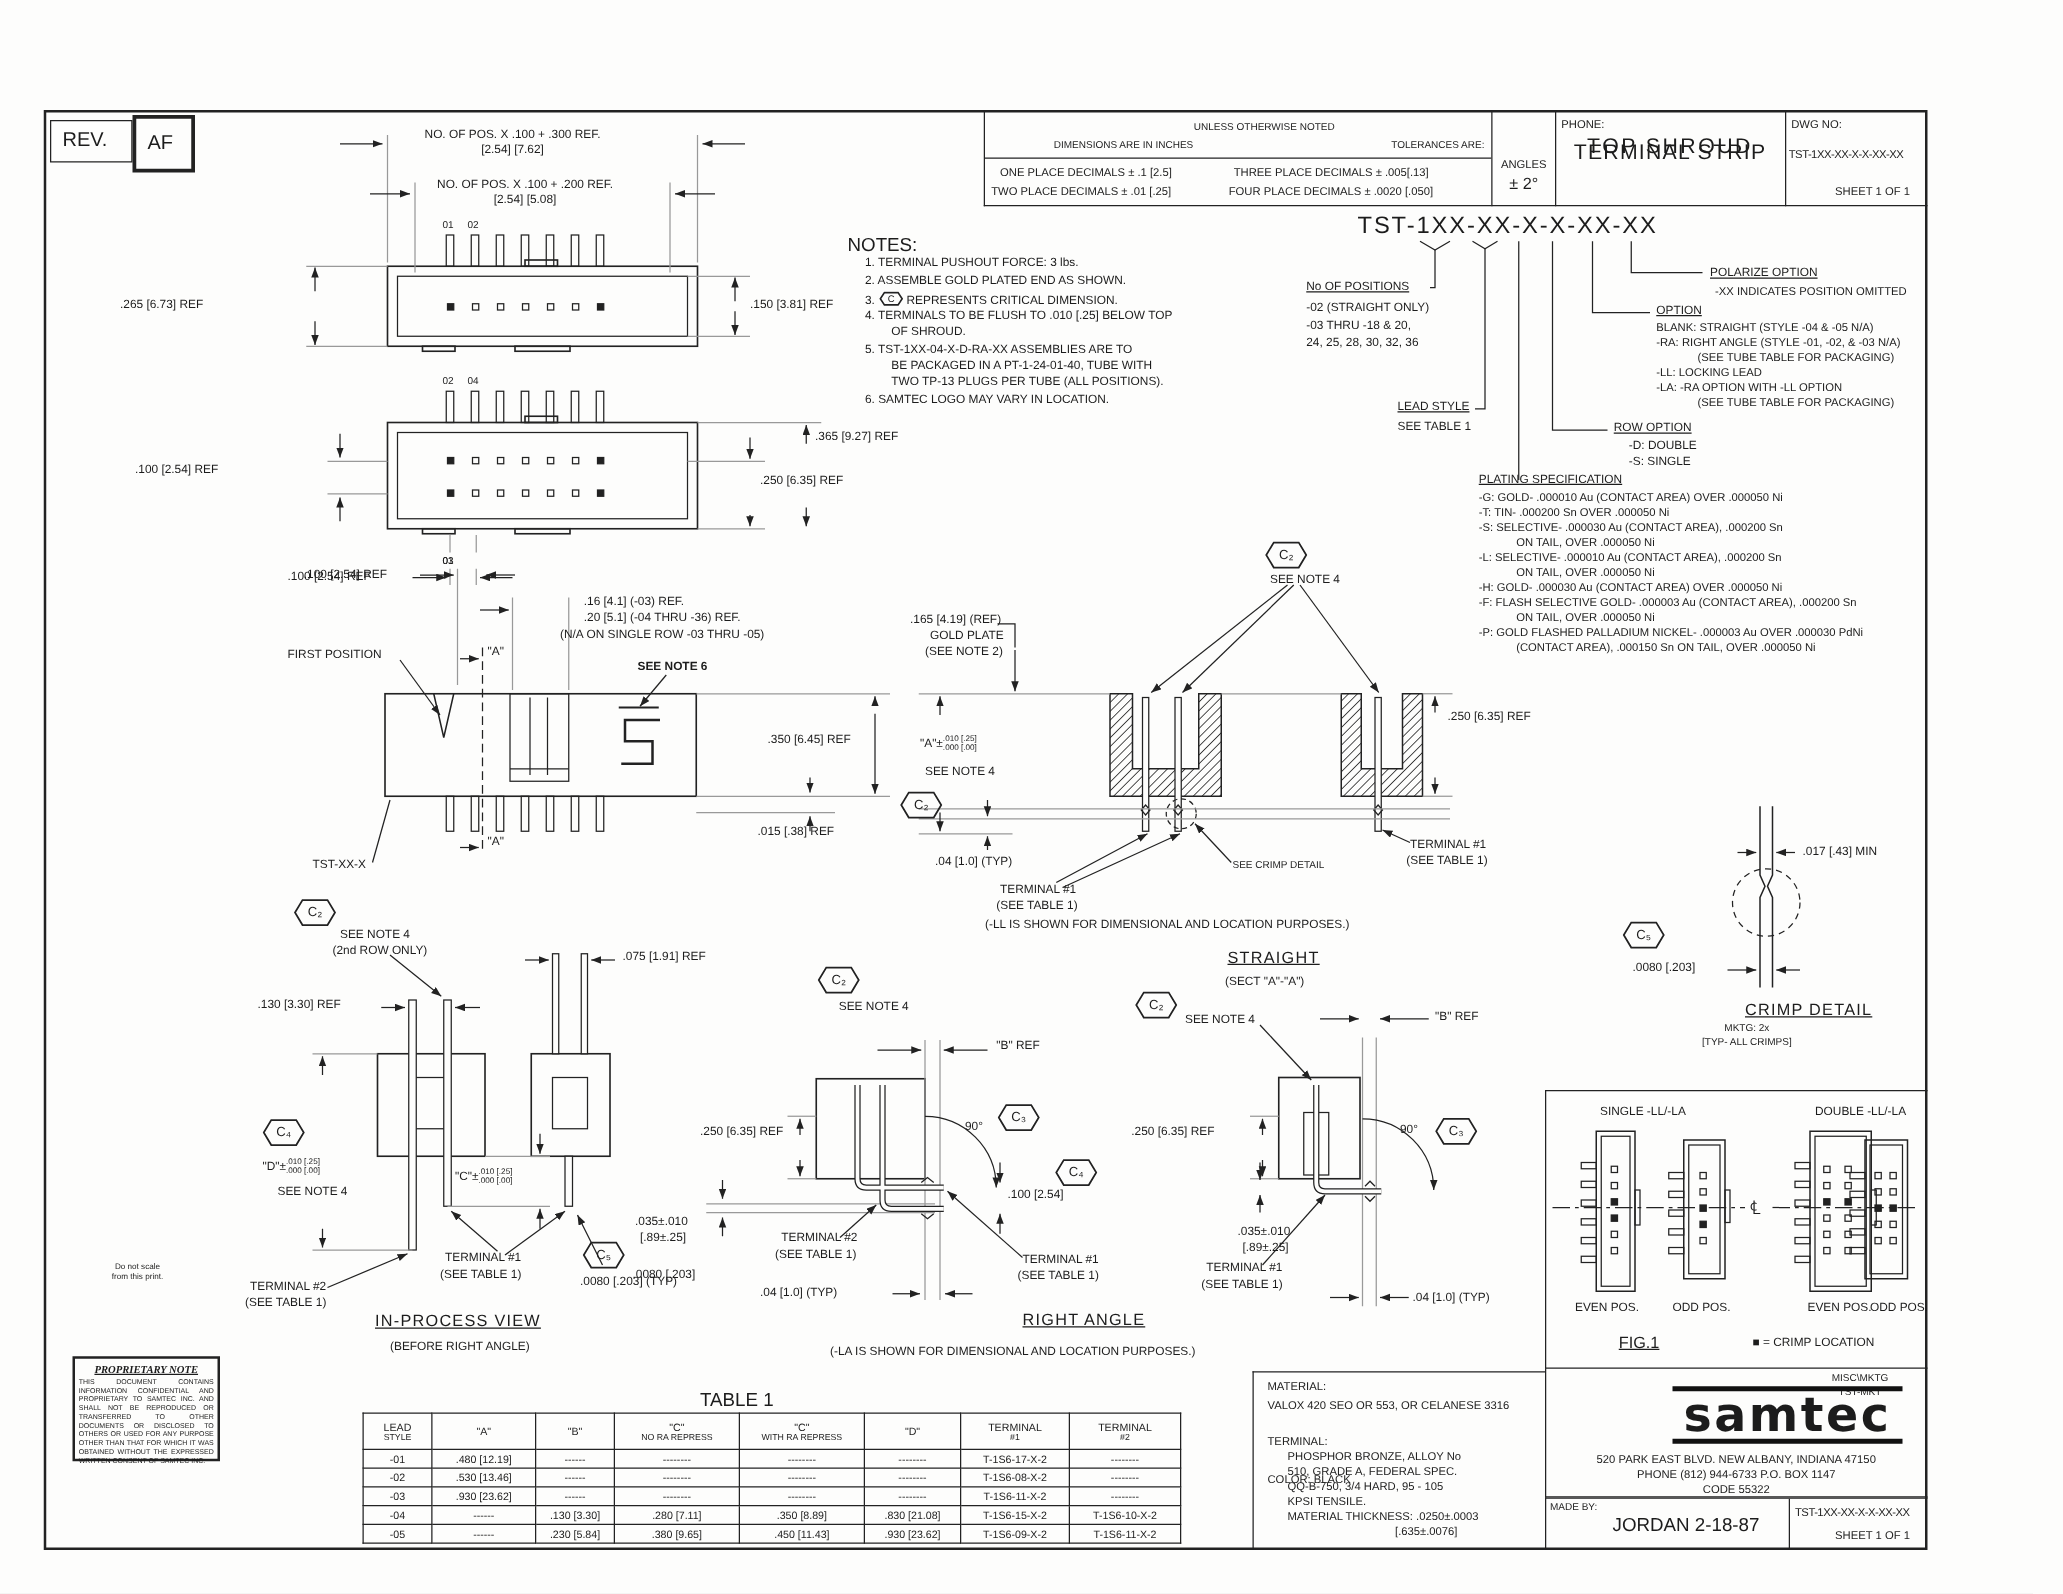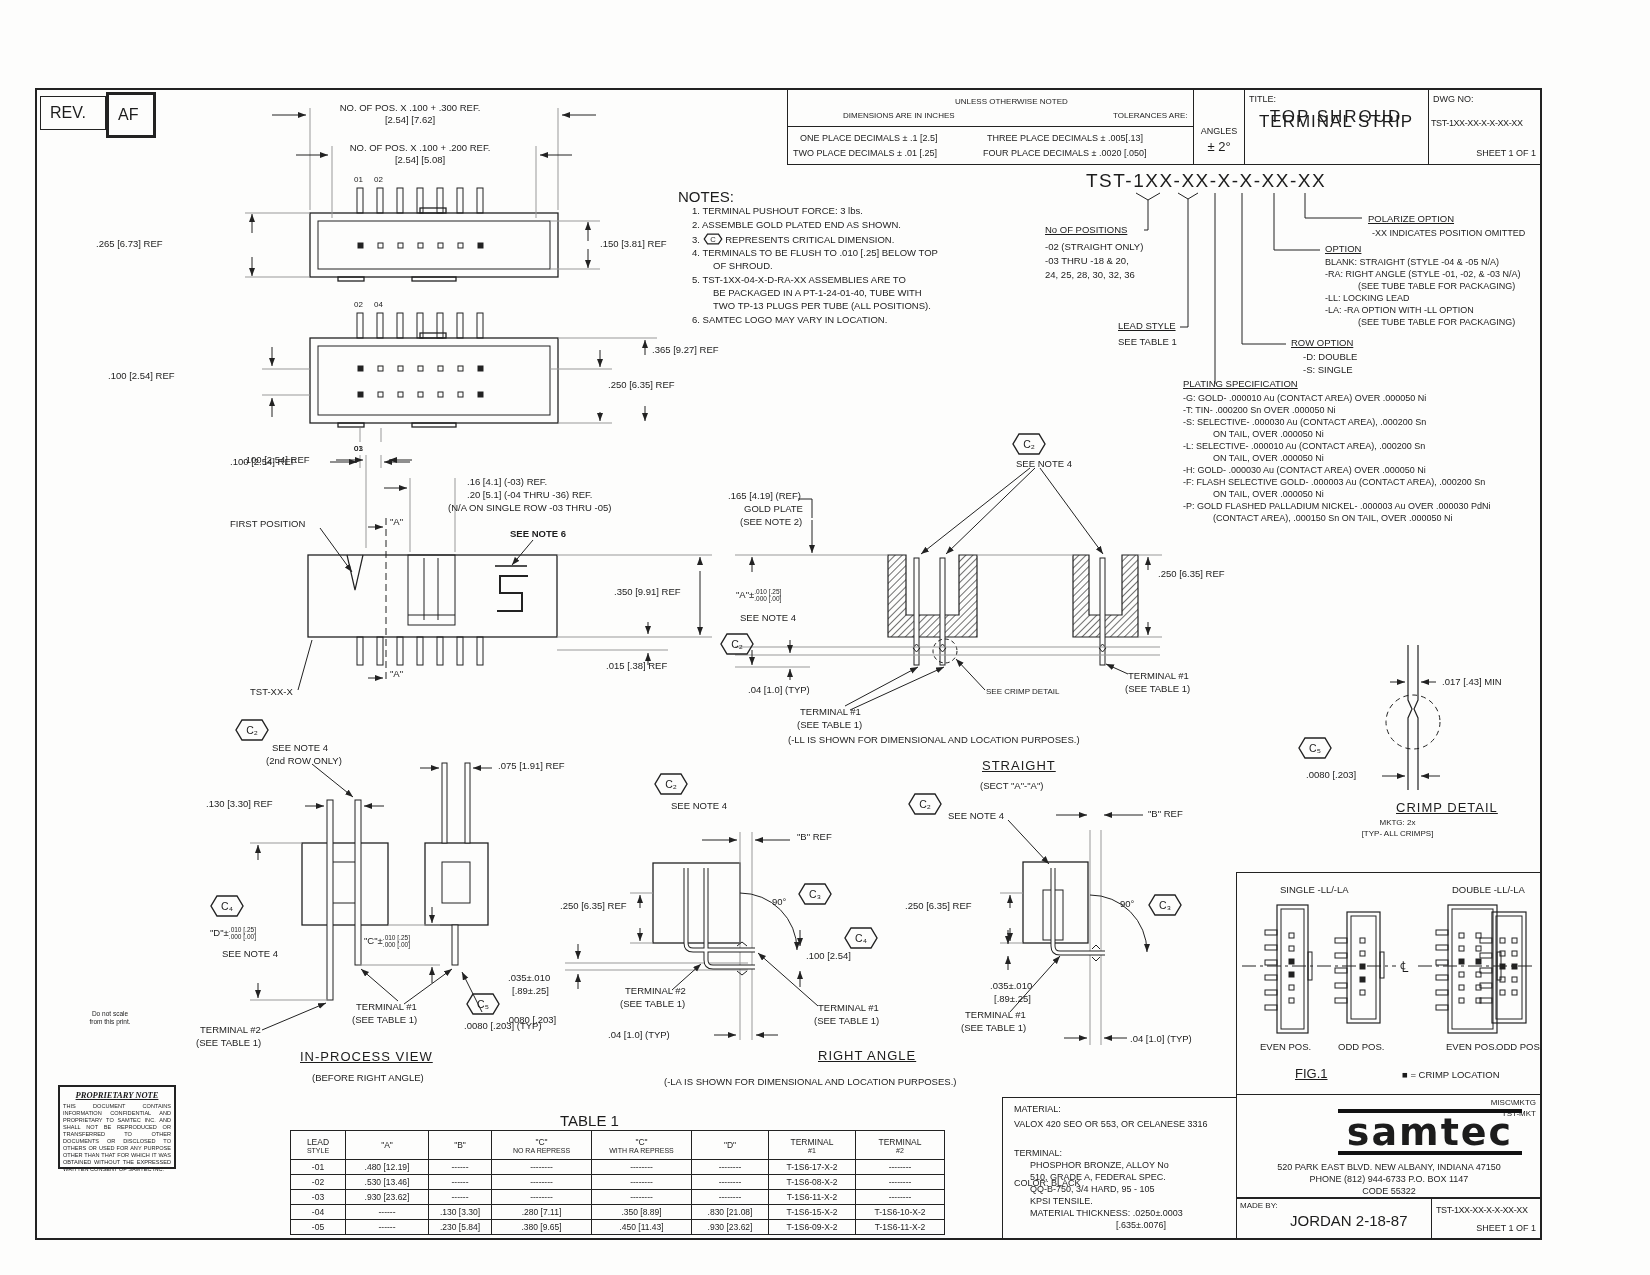--- a/index.html
+++ b/index.html
@@ -1,21 +1,21 @@
 <!DOCTYPE html>
 <html><head>
 <meta charset="utf-8">
 <style>
   html,body{margin:0;padding:0;background:#e8e8e8}
   #sheet{position:relative;width:1650px;height:1275px;background:#fdfdfc;overflow:hidden;
          font-family:"Liberation Sans",sans-serif;color:#1c1c1c}
   .lbl{position:absolute;font-size:9.5px;line-height:1.2;white-space:nowrap;color:#1c1c1c}
   .s7{font-size:6.5px}.s8{font-size:8px}.s9{font-size:9px}.s11{font-size:15px}
   .s13{font-size:13px}.s16{font-size:16px}.s19{font-size:19px;letter-spacing:1.5px}
-  .b{font-weight:bold}.u{text-decoration:underline}.ctr{text-align:center}.ra{text-align:right}
+  .b{font-weight:bold}.u{text-decoration:underline}.ctr{text-align:center}.ra{text-align:center}
   .box{position:absolute;border:1.5px solid #222;box-sizing:border-box}
   .thk{border-width:3.5px}
   svg text{font-family:"Liberation Sans",sans-serif}
   .stack{display:inline-flex;flex-direction:column;font-size:6.5px;line-height:1.15;vertical-align:middle}
   .hex{position:absolute;width:34px;height:24px}
   .hex svg{position:absolute;inset:0;width:100%;height:100%}
   .hex span{position:absolute;inset:0;display:flex;align-items:center;justify-content:center;font-size:10.5px}
   .tblwrap{position:absolute;left:290px;top:1130px}
   table{border-collapse:collapse;table-layout:fixed}
   td,th{border:1px solid #222;font-size:8.5px;text-align:center;padding:0 2px;height:14px;
@@ -452,21 +452,21 @@
   <div class="lbl s8" style="left:955px;top:97px">UNLESS OTHERWISE NOTED</div>
   <div class="lbl s8" style="left:843px;top:111px">DIMENSIONS ARE IN INCHES</div>
   <div class="lbl s8" style="left:1113px;top:111px">TOLERANCES ARE:</div>
   <div class="lbl s9" style="left:800px;top:133px">ONE PLACE DECIMALS ± .1 [2.5]</div>
   <div class="lbl s9" style="left:793px;top:148px">TWO PLACE DECIMALS ± .01 [.25]</div>
   <div class="lbl s9" style="left:987px;top:133px">THREE PLACE DECIMALS ± .005[.13]</div>
   <div class="lbl s9" style="left:983px;top:148px">FOUR PLACE DECIMALS ± .0020 [.050]</div>
   <div class="lbl s9 ctr" style="left:1196px;top:126px;width:46px">ANGLES</div>
   <div class="lbl s13 ctr" style="left:1196px;top:139px;width:46px">± 2°</div>
 
-  <div class="lbl s9" style="left:1249px;top:94px">TITLE:</div>
+  <div class="lbl s9" style="left:1249px;top:94px">PHONE:</div>
   <div class="lbl ctr" style="left:1244px;top:107px;width:184px;font-size:17px;letter-spacing:2px">TOP SHROUD</div>
   <div class="lbl ctr" style="left:1244px;top:112px;width:184px;font-size:17px;letter-spacing:1px">TERMINAL STRIP</div>
   <div class="lbl s9" style="left:1433px;top:94px">DWG NO:</div>
   <div class="lbl s9" style="left:1431px;top:118px;letter-spacing:-0.4px">TST-1XX-XX-X-X-XX-XX</div>
   <div class="lbl s9 ra" style="left:1460px;top:148px;width:76px">SHEET 1 OF 1</div>
 
   <div class="lbl s11" style="left:678px;top:188px">NOTES:</div>
   <div class="lbl" style="left:692px;top:205px">1. TERMINAL PUSHOUT FORCE: 3 lbs.</div>
   <div class="lbl" style="left:692px;top:219px">2. ASSEMBLE GOLD PLATED END AS SHOWN.</div>
   <div class="lbl" style="left:692px;top:233px">
@@ -533,21 +533,21 @@
   <div class="lbl s8" style="left:354px;top:444px">03</div>
   <div class="lbl" style="left:230px;top:456px">.100 [2.54] REF</div>
 
   <div class="lbl" style="left:243px;top:454px">.100 [2.54] REF</div>
   <div class="lbl" style="left:467px;top:476px">.16 [4.1] (-03) REF.</div>
   <div class="lbl" style="left:467px;top:489px">.20 [5.1] (-04 THRU -36) REF.</div>
   <div class="lbl" style="left:448px;top:502px">(N/A ON SINGLE ROW -03 THRU -05)</div>
   <div class="lbl" style="left:230px;top:518px">FIRST POSITION</div>
   <div class="lbl" style="left:390px;top:516px">"A"</div>
   <div class="lbl b" style="left:510px;top:528px">SEE NOTE 6</div>
-  <div class="lbl" style="left:614px;top:586px">.350 [9.91] REF</div>
+  <div class="lbl" style="left:614px;top:586px">.350 [6.45] REF</div>
   <div class="lbl" style="left:606px;top:660px">.015 [.38] REF</div>
   <div class="lbl" style="left:390px;top:668px">"A"</div>
   <div class="lbl" style="left:250px;top:686px">TST-XX-X</div>
 
   <div class="hex" style="left:1012px;top:432px">
     <svg>
         <polygon points="7,2 27,2 33,12 27,22 7,22 1,12" fill="none" stroke="#222" stroke-width="1.4"></polygon>
       </svg>
     <span>C₂</span>
     </div>

